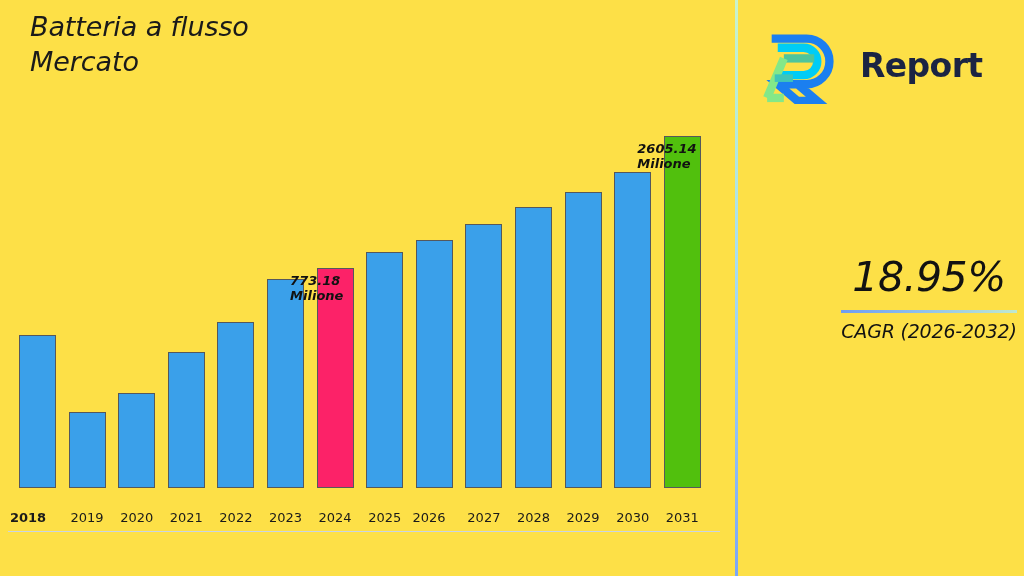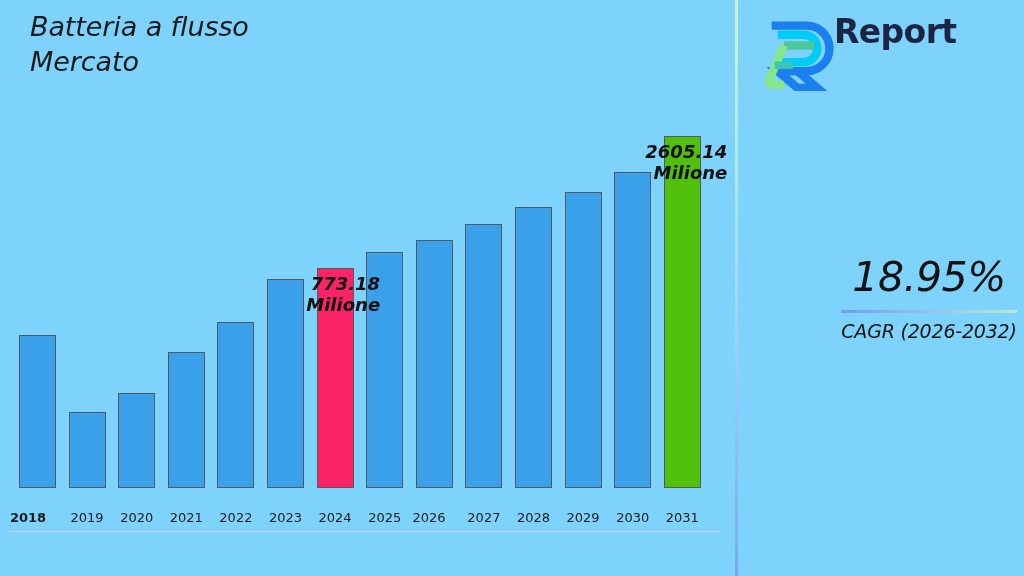--- a/index.html
+++ b/index.html
@@ -12,21 +12,21 @@
     height: 576px;
     overflow: hidden;
     background: #edf3fc;
     font-family: "DejaVu Sans", "Liberation Sans", sans-serif;
   }
 
   .canvas {
     position: relative;
     width: 1024px;
     height: 576px;
-    background: #7dd3fc;
+    background: #fde047;
   }
 
   
   .chart-panel {
     position: absolute;
     left: 0;
     top: 0;
     width: 735px;
     height: 576px;
   }
@@ -66,22 +66,22 @@
     box-sizing: border-box;
     border: 1px solid #55585c;
     bottom: 45px;
   }
   .bar.blue  { background: #3aa0ea; }
   .bar.pink  { background: #fc2268; }
   .bar.green { background: #51c00d; }
 
   .bar-label {
     position: absolute;
-    text-align: right;
-    font-size: 18px;
+    text-align: left;
+    font-size: 13px;
     font-style: italic;
     font-weight: 600;
     line-height: 1.18;
     color: #111;
     white-space: pre-line;
   }
 
   .tick-label {
     position: absolute;
     bottom: 8px;
@@ -105,26 +105,26 @@
     position: absolute;
     left: 738px;
     top: 0;
     width: 286px;
     height: 576px;
   }
 
   .logo-wrap {
     position: absolute;
     left: 20px;
-    top: 15px;
+    top: 24px;
     width: 262px;
     height: 84px;
     display: flex;
-    align-items: flex-start;
-    gap: 0;
+    align-items: center;
+    gap: 26px;
   }
   .logo-mark {
     width: 76px;
     height: 76px;
     flex: 0 0 76px;
   }
   .logo-text {
     font-size: 33px;
     font-weight: 800;
     line-height: 1.03;

